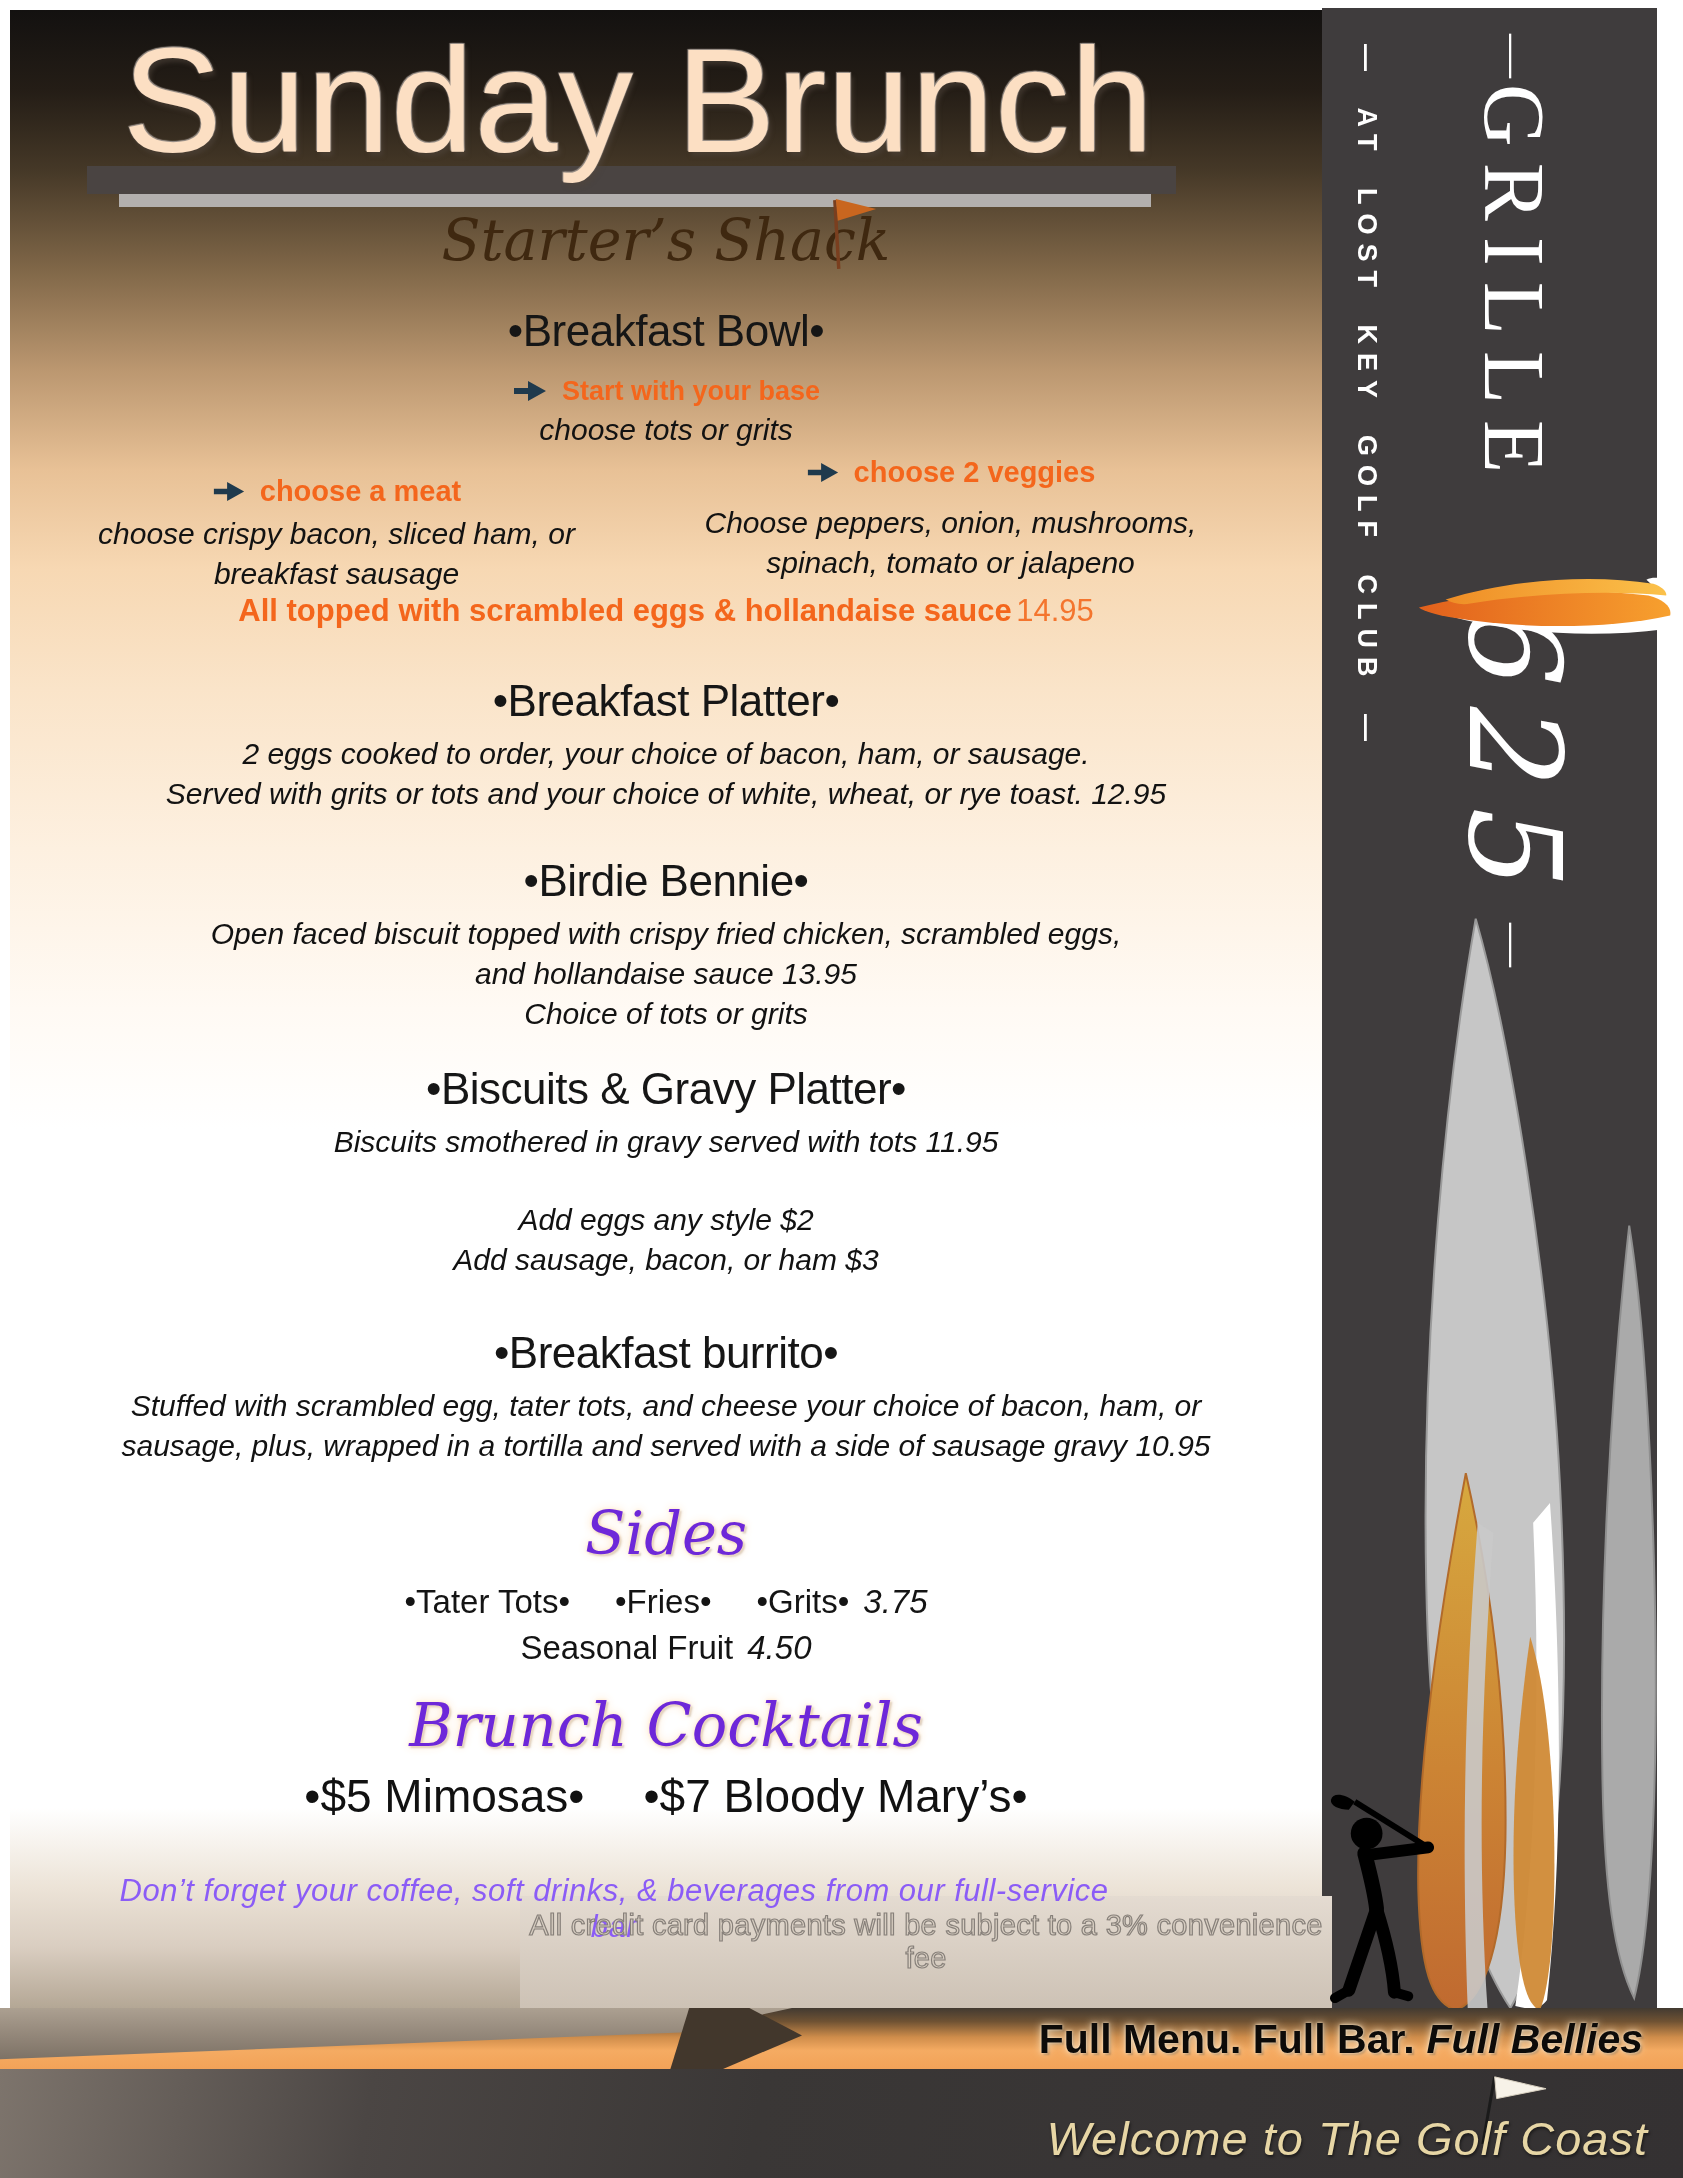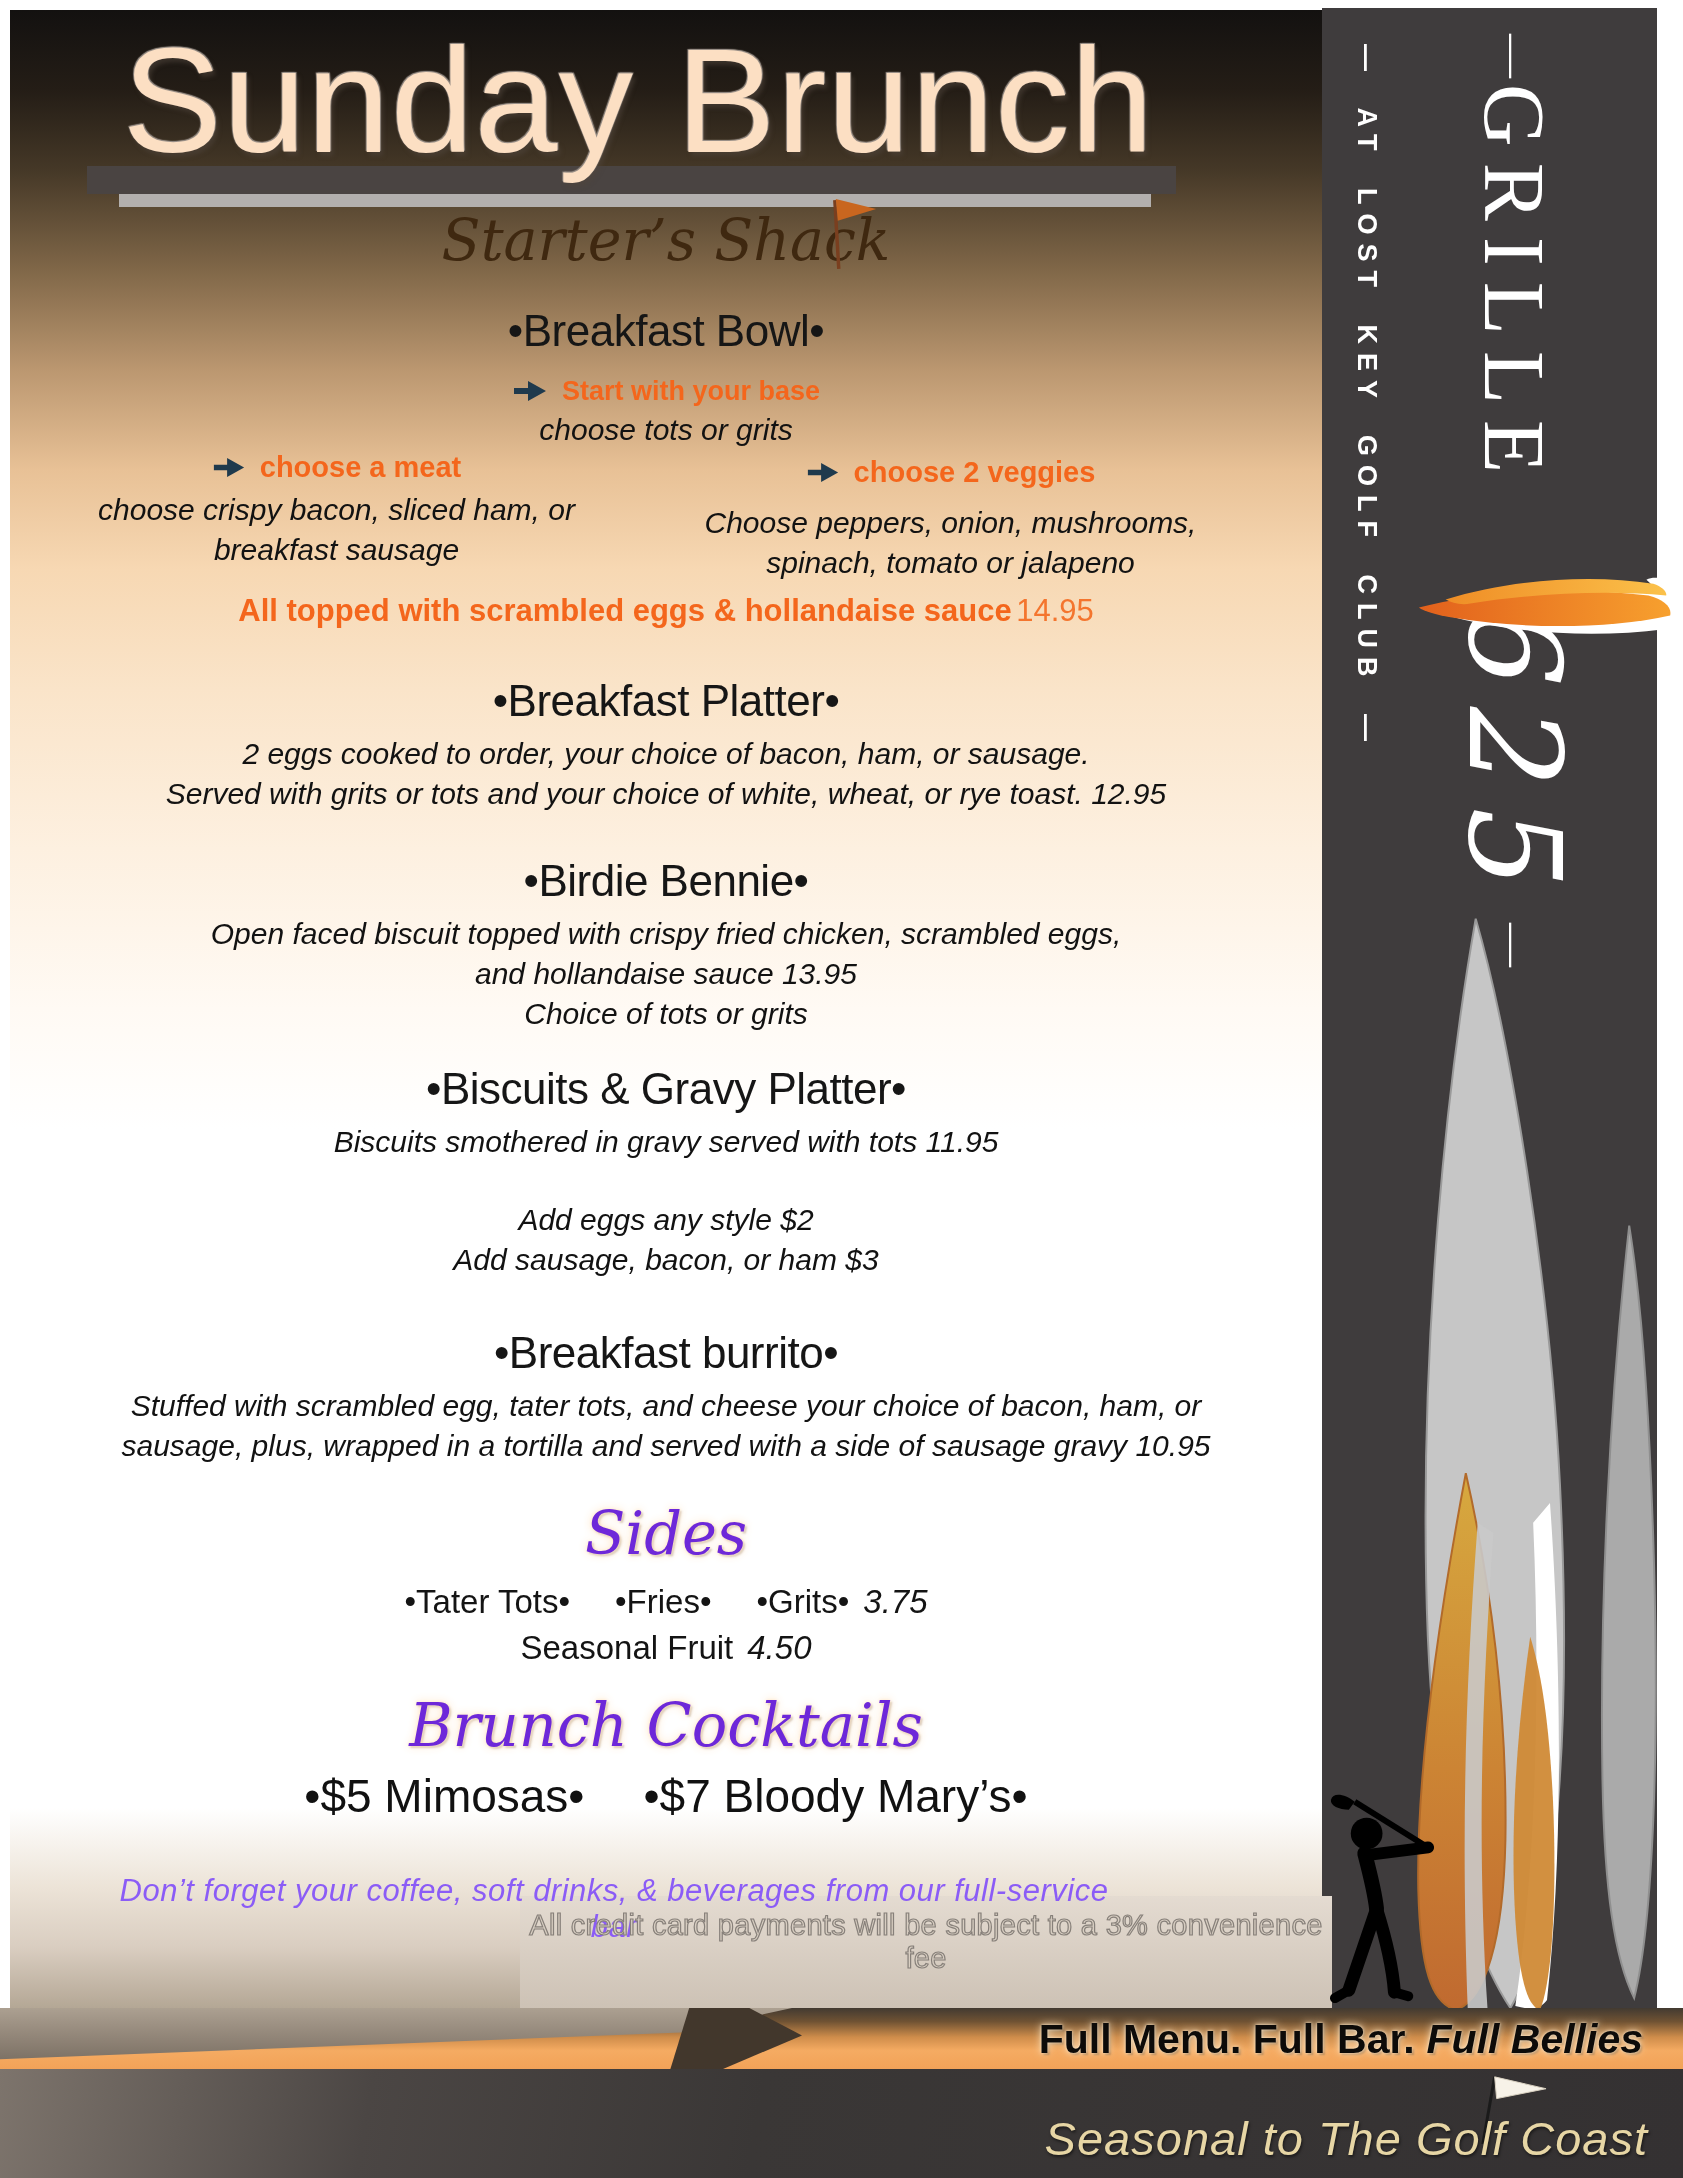--- a/index.html
+++ b/index.html
@@ -107,21 +107,21 @@
       <span>
         <svg width="36" height="24" viewBox="0 0 36 24">
             <path d="M2 9 h14 v-7 l18 10 -18 10 v-7 h-14 z" fill="#1f3a4d"></path>
           </svg>
       </span>
       <span class="step-label">Start with your base</span>
     </div>
     <div class="desc">choose tots or grits</div>
   </div>
 
-  <div class="abs" style="left:79px;top:448px;width:515px;text-align:center;z-index:4;">
+  <div class="abs" style="left:79px;top:472px;width:515px;text-align:center;z-index:4;">
     <div class="step-row" style="margin-bottom:4px;">
       <span>
         <svg width="34" height="23" viewBox="0 0 36 24">
             <path d="M2 9 h14 v-7 l18 10 -18 10 v-7 h-14 z" fill="#1f3a4d"></path>
           </svg>
       </span>
       <span class="step-label" style="font-size:29px;">choose a meat</span>
     </div>
     <div class="desc">choose crispy bacon, sliced ham, or breakfast sausage</div>
   </div>
@@ -259,16 +259,16 @@
     <span>Full Menu. Full Bar.</span><span class="band-italic">Full Bellies</span>
   </div>
 
   <div class="abs bottom-strip"></div>
   <div class="abs" style="left:1463px;top:2065px;z-index:9;">
     <svg width="89" height="84" viewBox="0 0 90 85">
       <path d="M32,12 L20,80" stroke="#1a1a1a" stroke-width="3" fill="none"></path>
       <path d="M32,12 L84,24 L34,34 Z" fill="#f7f2e8" stroke="#d8d0c0" stroke-width="1"></path>
     </svg>
   </div>
-  <div class="abs welcome">Seasonal to The Golf Coast</div>
+  <div class="abs welcome">Welcome to The Golf Coast</div>
 
 </div>
 
 
 </body></html>

